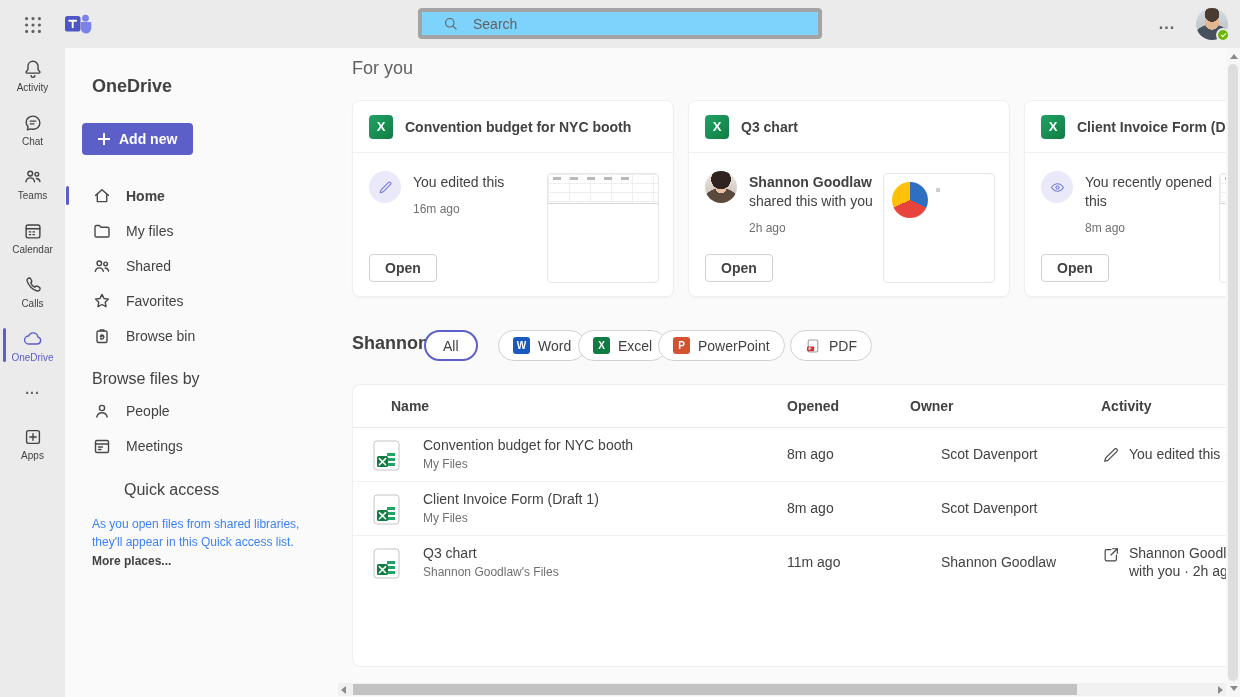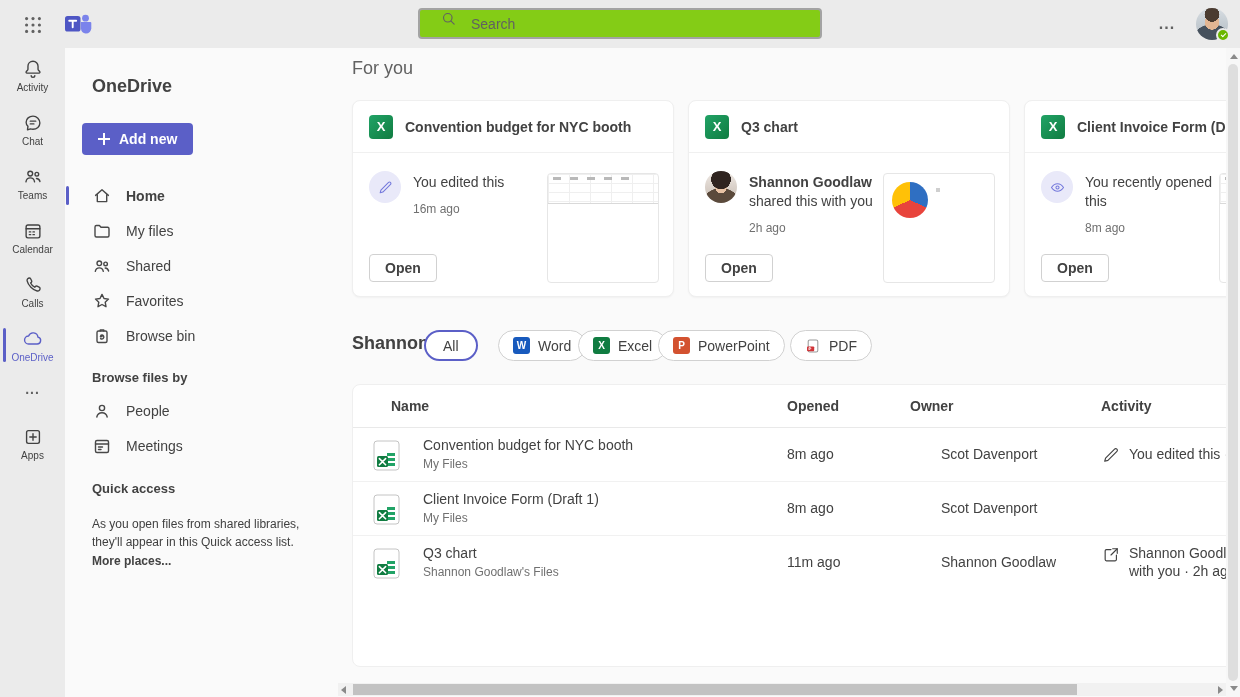--- a/index.html
+++ b/index.html
@@ -8,21 +8,21 @@
     width:1240px; height:697px; overflow:hidden;
     font-family:"Liberation Sans", sans-serif;
     background:#fafafa; color:#424242;
   }
   #app { position:relative; width:1240px; height:697px; }
 
   
   .topbar { position:absolute; left:0; top:0; width:1240px; height:48px; background:#ebebeb; }
   .waffle { position:absolute; left:20px; top:12px; width:26px; height:26px; display:flex; align-items:center; justify-content:center; cursor:pointer; background:none; border:none; padding:0;}
   .teams-logo { position:absolute; left:64px; top:11px; width:30px; height:26px; }
-  .searchbox { position:absolute; left:418px; top:8px; width:404px; height:31px; background:#84cc16; border:2px solid #a3a3a3; border-radius:4px; display:flex; padding-left:20px; }
+  .searchbox { position:absolute; left:418px; top:8px; width:404px; height:31px; background:#7dd3fc; border:4px solid #a3a3a3; border-radius:4px; display:flex; align-items:center; padding-left:20px; }
   .searchbox svg { flex:0 0 auto; }
   .searchbox input { border:none; outline:none; background:transparent; font-size:14px; color:#424242; margin-left:12px; width:330px; font-family:inherit; }
   .searchbox input::placeholder { color:#616161; }
   .topbar-more { position:absolute; right:58px; top:9px; width:30px; height:30px; background:none; border:none; color:#616161; font-size:16px; font-weight:700; letter-spacing:1px; cursor:pointer; }
   .avatar-top { position:absolute; right:12px; top:8px; width:32px; height:32px; border-radius:50%; cursor:pointer;
     background:
       radial-gradient(circle at 50% 20%, #4a3b30 0 24%, transparent 25%),
       radial-gradient(circle at 50% 45%, #e3b693 0 30%, transparent 31%),
       radial-gradient(circle at 50% 118%, #46515d 0 52%, transparent 53%),
       linear-gradient(#d7dde2,#b1bac1);
@@ -48,23 +48,23 @@
   .plus { position:relative; width:12px; height:12px; }
   .plus::before,.plus::after { content:""; position:absolute; background:#fff; }
   .plus::before { left:5px; top:0; width:2px; height:12px; }
   .plus::after { left:0; top:5px; width:12px; height:2px; }
 
   .sb-nav { position:absolute; left:0; top:130px; width:283px; }
   .sb-item { position:relative; height:35px; display:flex; align-items:center; padding-left:27px; gap:14px; font-size:14px; color:#424242; cursor:pointer; }
   .sb-item svg { width:20px; height:20px; stroke:#484848; fill:none; stroke-width:1.4; stroke-linecap:round; stroke-linejoin:round; flex:0 0 auto; }
   .sb-item.selected { font-weight:700; }
   .sb-item.selected::before { content:""; position:absolute; left:1px; top:8px; width:3px; height:19px; background:#5b5fc7; border-radius:3px; }
-  .sb-heading { position:absolute; left:27px; font-size:13px; font-weight:700; color:#424242; }
+  .sb-heading { position:absolute; left:27px; font-size:16px; font-weight:400; color:#424242; }
   .sb-nav2 { position:absolute; left:0; top:345px; width:283px; }
-  .sb-para { position:absolute; left:27px; top:455px; width:232px; font-size:12px; line-height:18px; color:#404040; }
+  .sb-para { position:absolute; left:27px; top:455px; width:232px; font-size:12px; line-height:18px; color:#3b82f6; }
   .sb-more-places { position:absolute; left:27px; top:506px; font-size:12px; font-weight:700; color:#424242; cursor:pointer; background:none; border:none; padding:0; font-family:inherit; }
 
   
   .main { position:absolute; left:348px; top:48px; width:878px; height:649px; overflow:hidden; background:#fafafa; }
   .foryou-title { position:absolute; left:4px; top:10px; font-size:18px; font-weight:400; color:#616161; }
 
   .card { position:absolute; top:52px; width:322px; height:197px; background:#fff; border:1px solid #efefef; border-radius:8px; box-shadow:0 1px 2px rgba(0,0,0,.04); }
   .card-head { display:flex; align-items:center; gap:12px; height:52px; padding:0 16px; border-bottom:1px solid #f0f0f0; }
   .card-title { font-size:14px; font-weight:600; color:#424242; white-space:nowrap; overflow:hidden; }
   .badge-lg { width:24px; height:24px; border-radius:4px; background:linear-gradient(135deg,#21a366,#107c41); color:#fff; font-size:13px; font-weight:700; display:flex; align-items:center; justify-content:center; flex:0 0 auto; }
@@ -282,21 +282,21 @@
       <div class="sb-item">
         <svg viewBox="0 0 20 20">
             <rect x="3.5" y="4.5" width="13" height="12" rx="1.5"></rect>
             <path d="M3.5 8h13"></path>
             <path d="M6.5 11h4M6.5 13.5h2.5"></path>
           </svg>
         <span>Meetings</span>
       </div>
     </div>
 
-    <div class="sb-heading" style="top:433px;">Quick access</div>
+    <div class="sb-heading" style="top:433px;margin-left:32px;">Quick access</div>
     <p class="sb-para">As you open files from shared libraries, they'll appear in this Quick access list.</p>
     <button class="sb-more-places">More places...</button>
   </aside>
 
   <main class="main">
     <h2 class="foryou-title" style="margin:0;">For you</h2>
 
     <section class="card" style="left:4px;">
       <div class="card-head">
         <span class="badge-lg">X</span>

